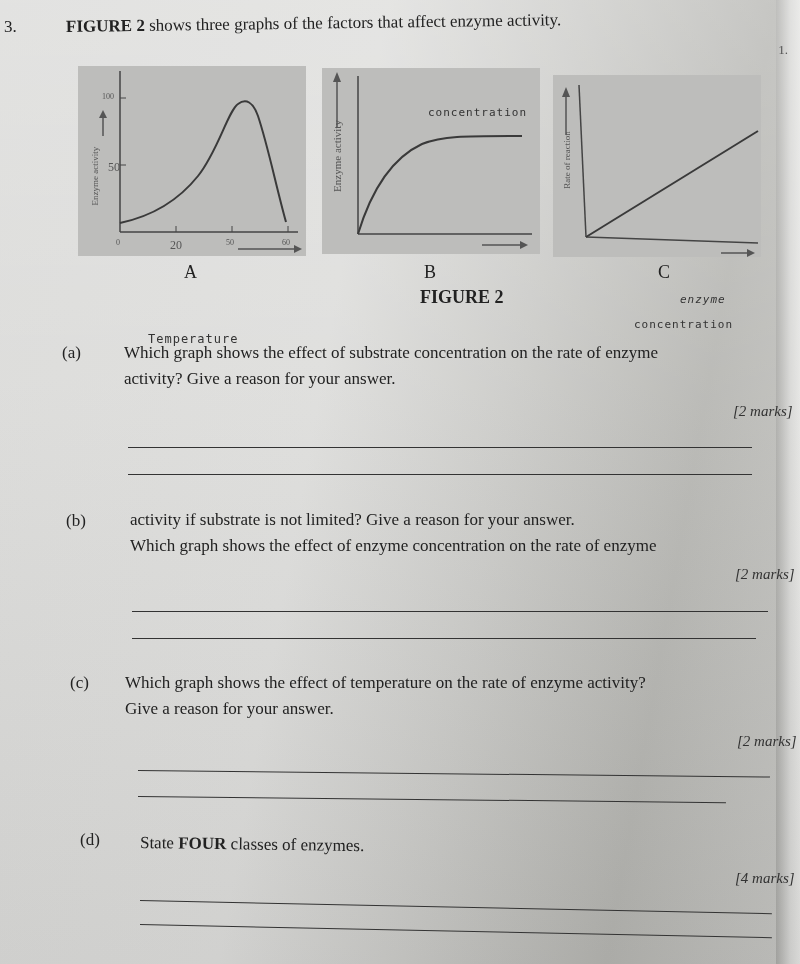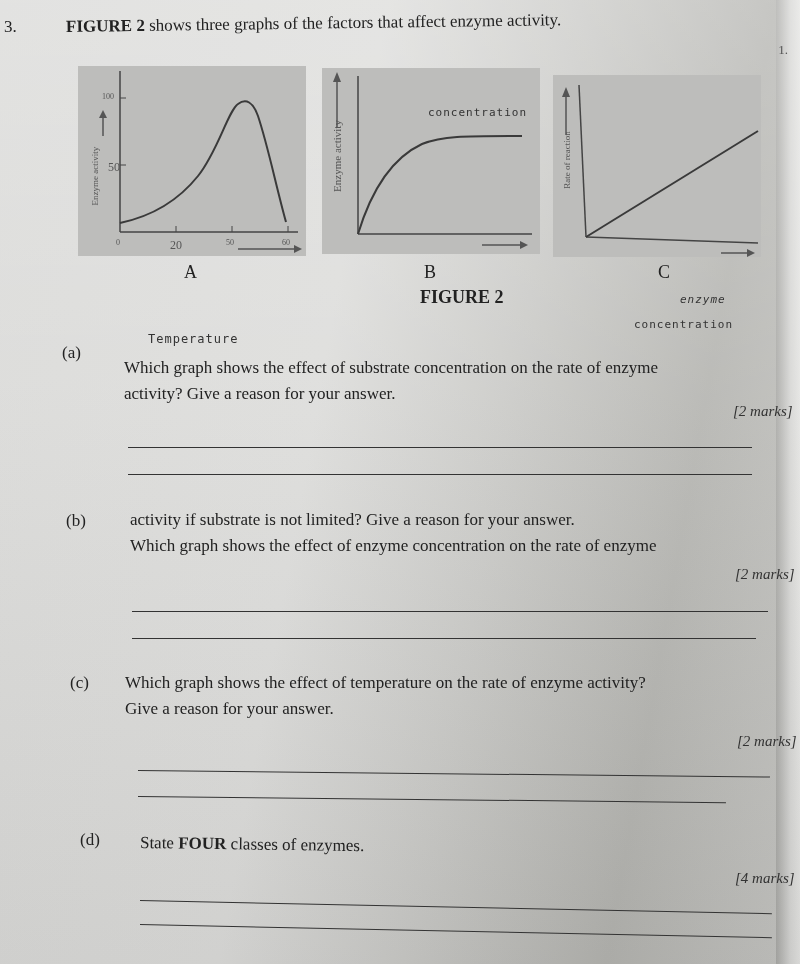--- a/index.html
+++ b/index.html
@@ -102,21 +102,21 @@
   </svg>
   <div class="abs" style="left:-36px; top:80px; width:100px; font-size:9px; color:#555; transform:rotate(-90deg); text-align:center;">Rate of reaction</div>
 </div>
 <div class="graph-label" style="left:658px; top:262px;">C</div>
 <div class="abs hw" style="left:680px; top:265px;font-style:italic;">enzyme</div>
 <div class="abs hw" style="left:634px; top:290px;">concentration</div>
 
 <div class="abs fig-caption">FIGURE 2</div>
 
 <div class="q-letter" style="left:62px; top:343px;">(a)</div>
-<div class="question" style="left:124px; top:340px;margin-top:15px;">
+<div class="question" style="left:124px; top:340px;">
   <div>Which graph shows the effect of substrate concentration on the rate of enzyme</div>
   <div>activity? Give a reason for your answer.</div>
 </div>
 <div class="marks" style="left:733px; top:403px;">[2 marks]</div>
 <div class="answer-line" style="left:128px; top:447px; width:624px;"></div>
 <div class="answer-line" style="left:128px; top:474px; width:624px;"></div>
 
 <div class="q-letter" style="left:66px; top:511px;">(b)</div>
 <div class="question" style="left:130px; top:507px;">
   <div>activity if substrate is not limited? Give a reason for your answer.</div>

